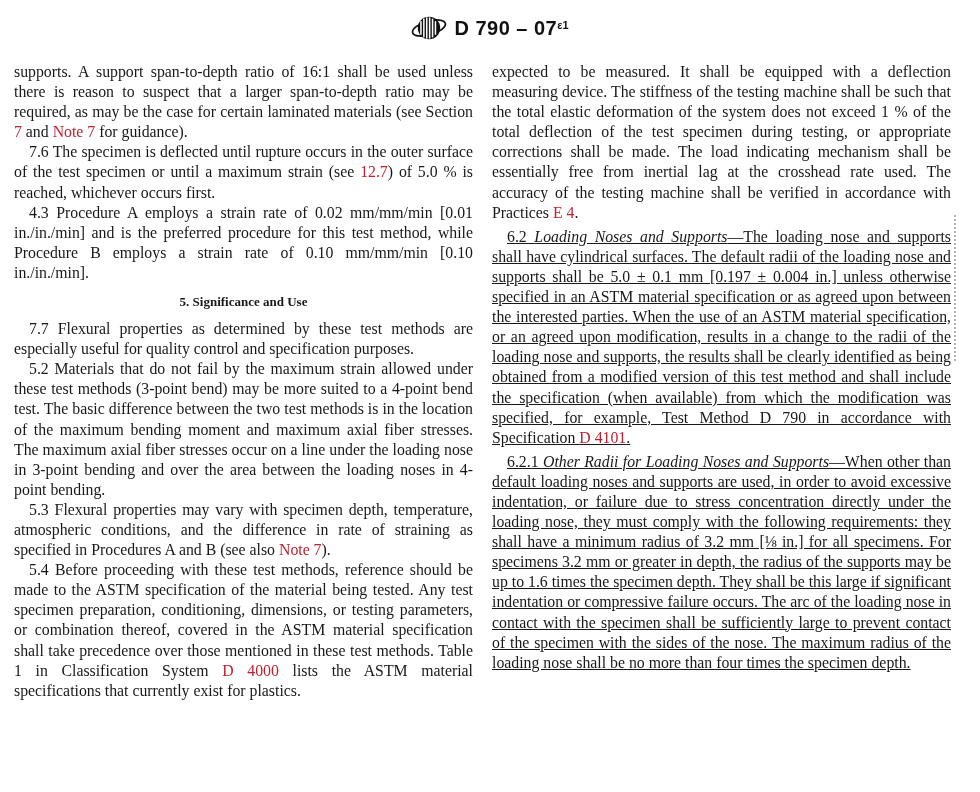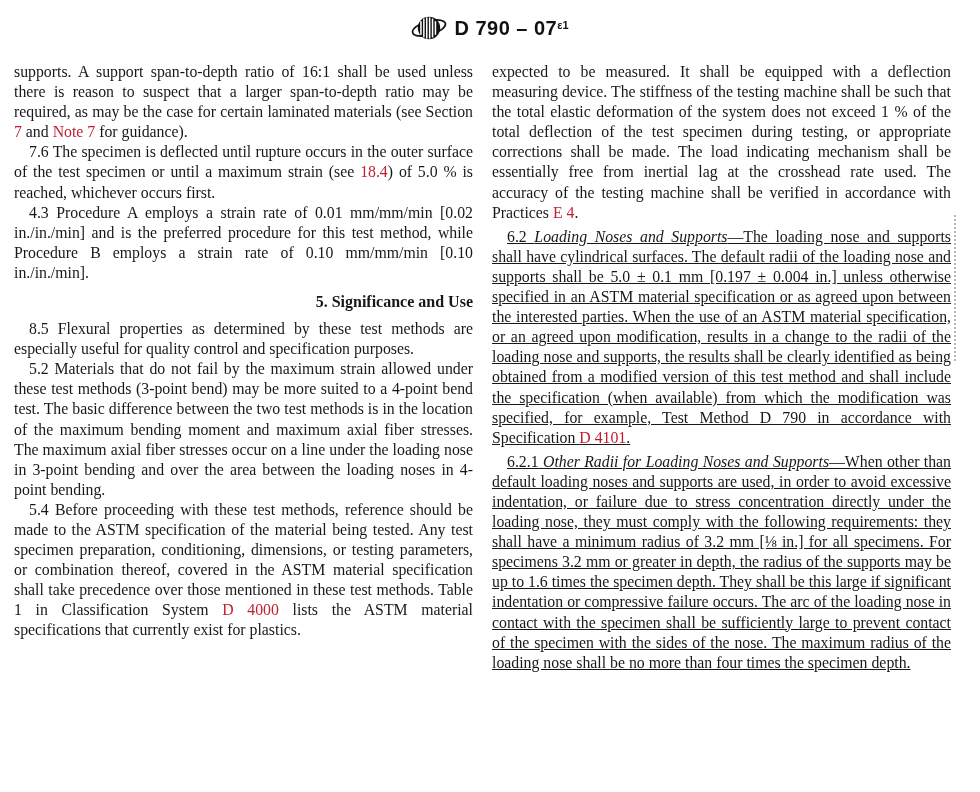--- a/index.html
+++ b/index.html
@@ -33,22 +33,22 @@
   }
   .col{
     width:459px;
     font-size:15.8px;line-height:20.1px;
     text-align:justify;
   }
   .col p{margin:0;text-indent:15px;}
   .col p.no-indent{text-indent:0;}
   .col p.gap{margin-top:4px;text-decoration:underline;}
   .col h3{
-    font-size:16px;line-height:20px;
-    margin:9px 0 7px 0;text-align:right;text-indent:0;
+    font-size:13px;line-height:20px;
+    margin:9px 0 7px 0;text-align:center;text-indent:0;
     font-weight:bold;
   }
   .link{color:var(--link-red);}
   .italic{font-style:italic;}
   .normal{}
   .change-bar{
     position:absolute;
     right:24px;top:215px;height:146px;width:0;
     border-right:2px dotted var(--bar);
   }
@@ -73,25 +73,26 @@
           <rect x="23.7" y="7.2" width="1.5" height="13.6"></rect>
         </g>
       </svg>
     </span>
     <span class="doc-designation"><span>D 790 – 07</span><sup>ε1</sup></span>
   </div>
 
   <div class="columns">
     <div class="col">
         <p class="no-indent"><span class="normal">supports. A support span-to-depth ratio of 16:1 shall be used unless there is reason to suspect that a larger span-to-depth ratio may be required, as may be the case for certain laminated materials (see Section </span><span class="link">7</span><span class="normal"> and </span><span class="link">Note 7</span><span class="normal"> for guidance).</span></p>
-        <p><span class="normal">7.6 The specimen is deflected until rupture occurs in the outer surface of the test specimen or until a maximum strain (see </span><span class="link">18.4</span><span class="normal">) of 5.0 % is reached, whichever occurs first.</span></p>
-        <p><span class="normal">4.3 Procedure A employs a strain rate of 0.01 mm/mm/min [0.02 in./in./min] and is the preferred procedure for this test method, while Procedure B employs a strain rate of 0.10 mm/mm/min [0.10 in./in./min].</span></p>
+        <p><span class="normal">7.6 The specimen is deflected until rupture occurs in the outer surface of the test specimen or until a maximum strain (see </span><span class="link">12.7</span><span class="normal">) of 5.0 % is reached, whichever occurs first.</span></p>
+        <p><span class="normal">4.3 Procedure A employs a strain rate of 0.02 mm/mm/min [0.01 in./in./min] and is the preferred procedure for this test method, while Procedure B employs a strain rate of 0.10 mm/mm/min [0.10 in./in./min].</span></p>
         <h3>5. Significance and Use</h3>
-        <p><span class="normal">8.5 Flexural properties as determined by these test methods are especially useful for quality control and specification purposes.</span></p>
+        <p><span class="normal">7.7 Flexural properties as determined by these test methods are especially useful for quality control and specification purposes.</span></p>
         <p><span class="normal">5.2 Materials that do not fail by the maximum strain allowed under these test methods (3-point bend) may be more suited to a 4-point bend test. The basic difference between the two test methods is in the location of the maximum bending moment and maximum axial fiber stresses. The maximum axial fiber stresses occur on a line under the loading nose in 3-point bending and over the area between the loading noses in 4-point bending.</span></p>
+        <p><span class="normal">5.3 Flexural properties may vary with specimen depth, temperature, atmospheric conditions, and the difference in rate of straining as specified in Procedures A and B (see also </span><span class="link">Note 7</span><span class="normal">).</span></p>
         <p><span class="normal">5.4 Before proceeding with these test methods, reference should be made to the ASTM specification of the material being tested. Any test specimen preparation, conditioning, dimensions, or testing parameters, or combination thereof, covered in the ASTM material specification shall take precedence over those mentioned in these test methods. Table 1 in Classification System </span><span class="link">D 4000</span><span class="normal"> lists the ASTM material specifications that currently exist for plastics.</span></p>
       </div>
     <div class="col">
         <p class="no-indent"><span class="normal">expected to be measured. It shall be equipped with a deflection measuring device. The stiffness of the testing machine shall be such that the total elastic deformation of the system does not exceed 1 % of the total deflection of the test specimen during testing, or appropriate corrections shall be made. The load indicating mechanism shall be essentially free from inertial lag at the crosshead rate used. The accuracy of the testing machine shall be verified in accordance with Practices </span><span class="link">E 4</span><span class="normal">.</span></p>
         <p class="gap"><span class="normal">6.2 </span><span class="italic">Loading Noses and Supports</span><span class="normal">—The loading nose and supports shall have cylindrical surfaces. The default radii of the loading nose and supports shall be 5.0 ± 0.1 mm [0.197 ± 0.004 in.] unless otherwise specified in an ASTM material specification or as agreed upon between the interested parties. When the use of an ASTM material specification, or an agreed upon modification, results in a change to the radii of the loading nose and supports, the results shall be clearly identified as being obtained from a modified version of this test method and shall include the specification (when available) from which the modification was specified, for example, Test Method D 790 in accordance with Specification </span><span class="link">D 4101</span><span class="normal">.</span></p>
         <p class="gap"><span class="normal">6.2.1 </span><span class="italic">Other Radii for Loading Noses and Supports</span><span class="normal">—When other than default loading noses and supports are used, in order to avoid excessive indentation, or failure due to stress concentration directly under the loading nose, they must comply with the following requirements: they shall have a minimum radius of 3.2 mm [⅛ in.] for all specimens. For specimens 3.2 mm or greater in depth, the radius of the supports may be up to 1.6 times the specimen depth. They shall be this large if significant indentation or compressive failure occurs. The arc of the loading nose in contact with the specimen shall be sufficiently large to prevent contact of the specimen with the sides of the nose. The maximum radius of the loading nose shall be no more than four times the specimen depth.</span></p>
       </div>
   </div>
 
   <div class="change-bar"></div>

